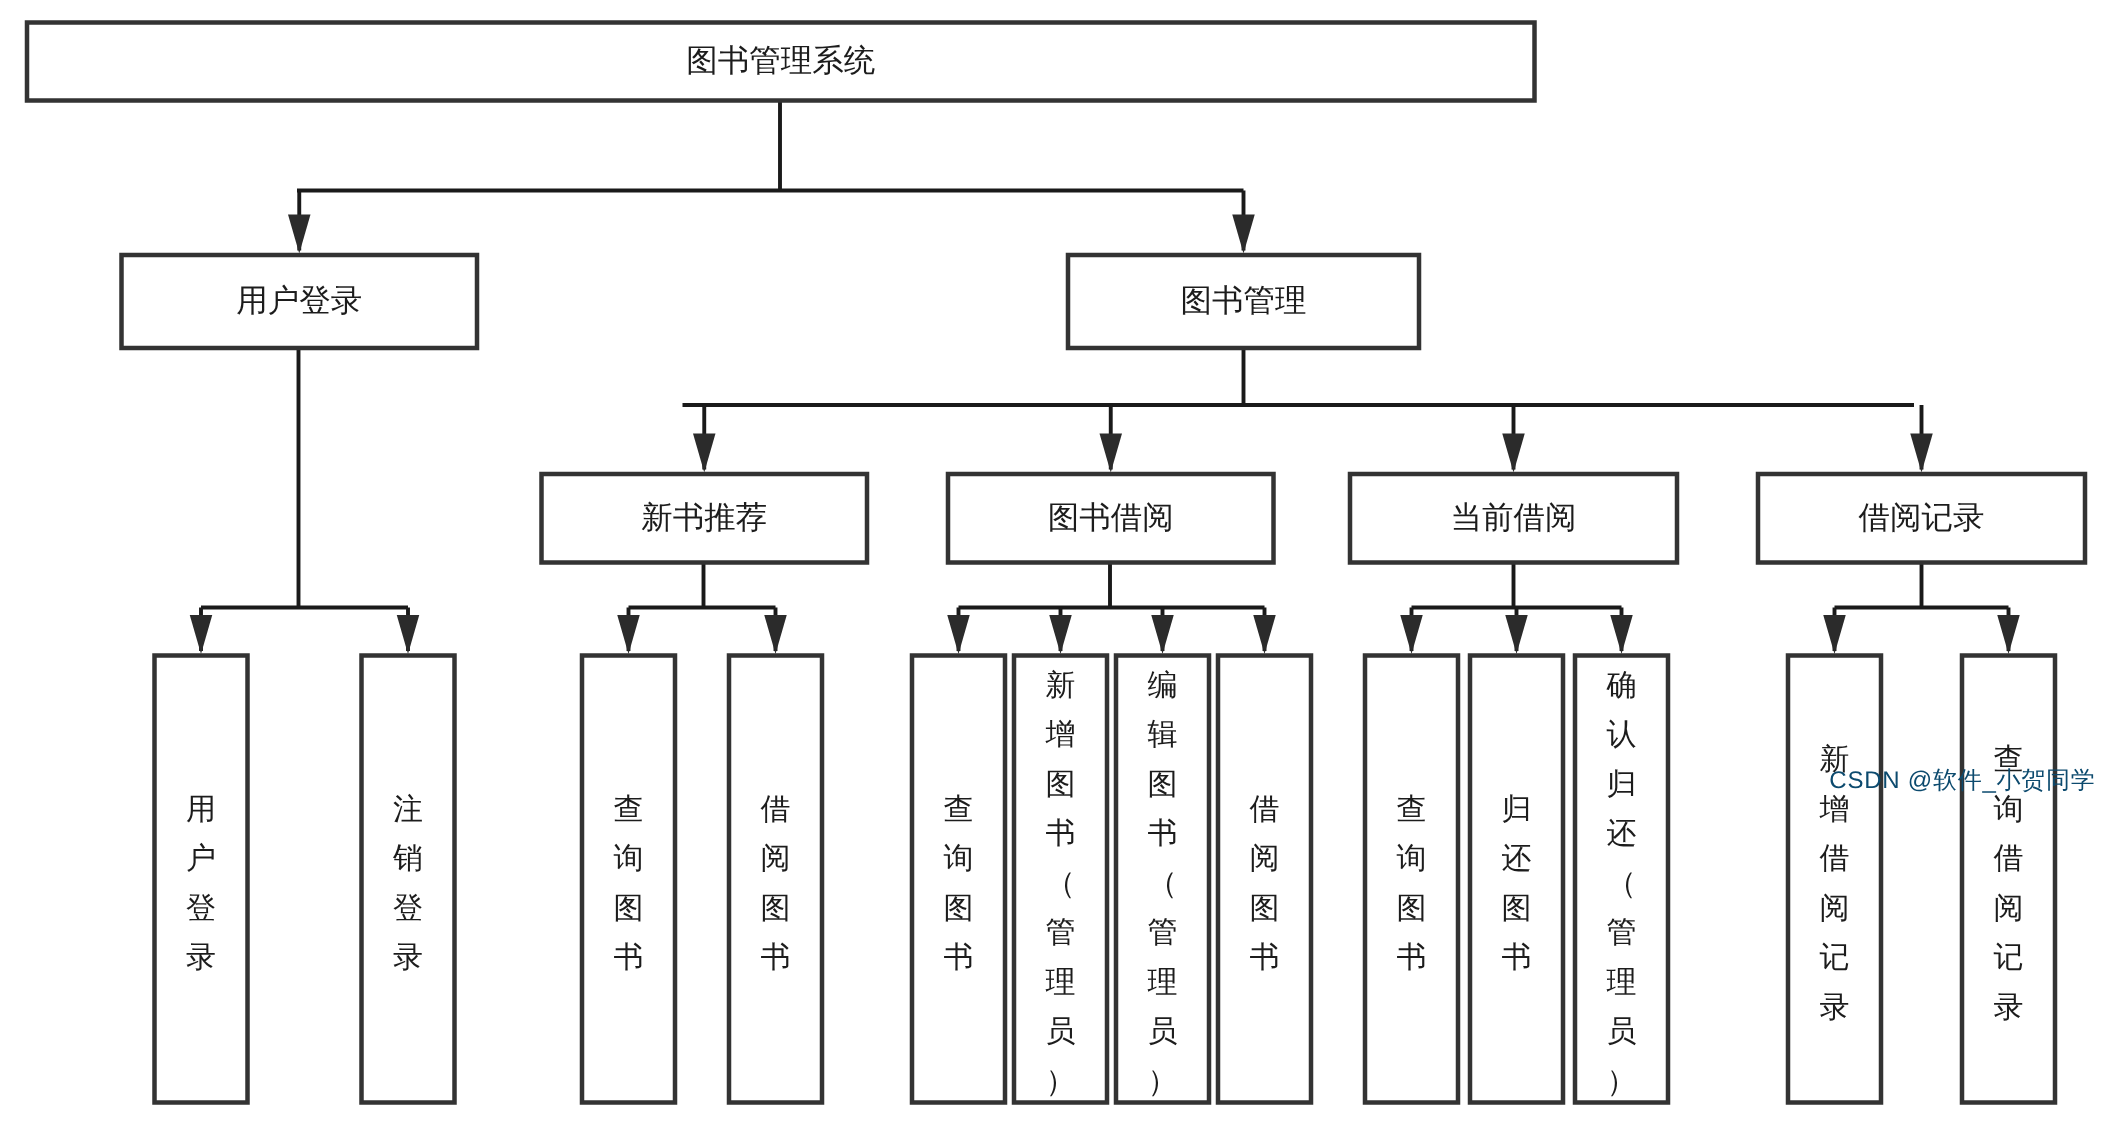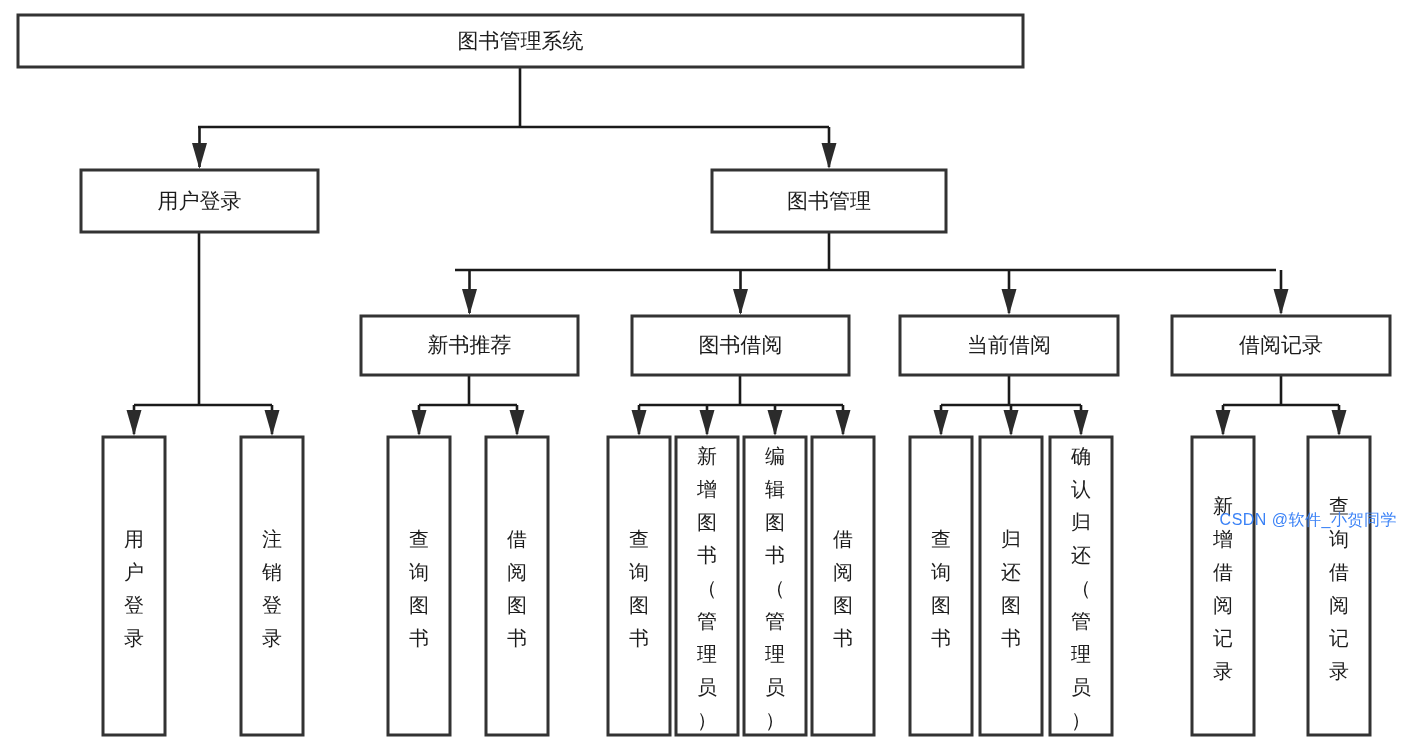--- a/index.html
+++ b/index.html
@@ -55,21 +55,21 @@
     font-size: 20px;
     fill: #1c1c1c;
     text-anchor: middle;
   }
   .watermark-text {
     position: absolute;
     right: 8px;
     bottom: 6px;
     font-family: "Liberation Sans", "DejaVu Sans", sans-serif;
     font-size: 16px;
-    color: #3b82f6;
+    color: #0c4a6e;
     letter-spacing: 0.5px;
     white-space: nowrap;
     user-select: none;
   }
 </style>
 </head>
 <body>
 
 <div id="diagram-root">
   <svg class="diagram-canvas" viewBox="0 0 1405 747">

